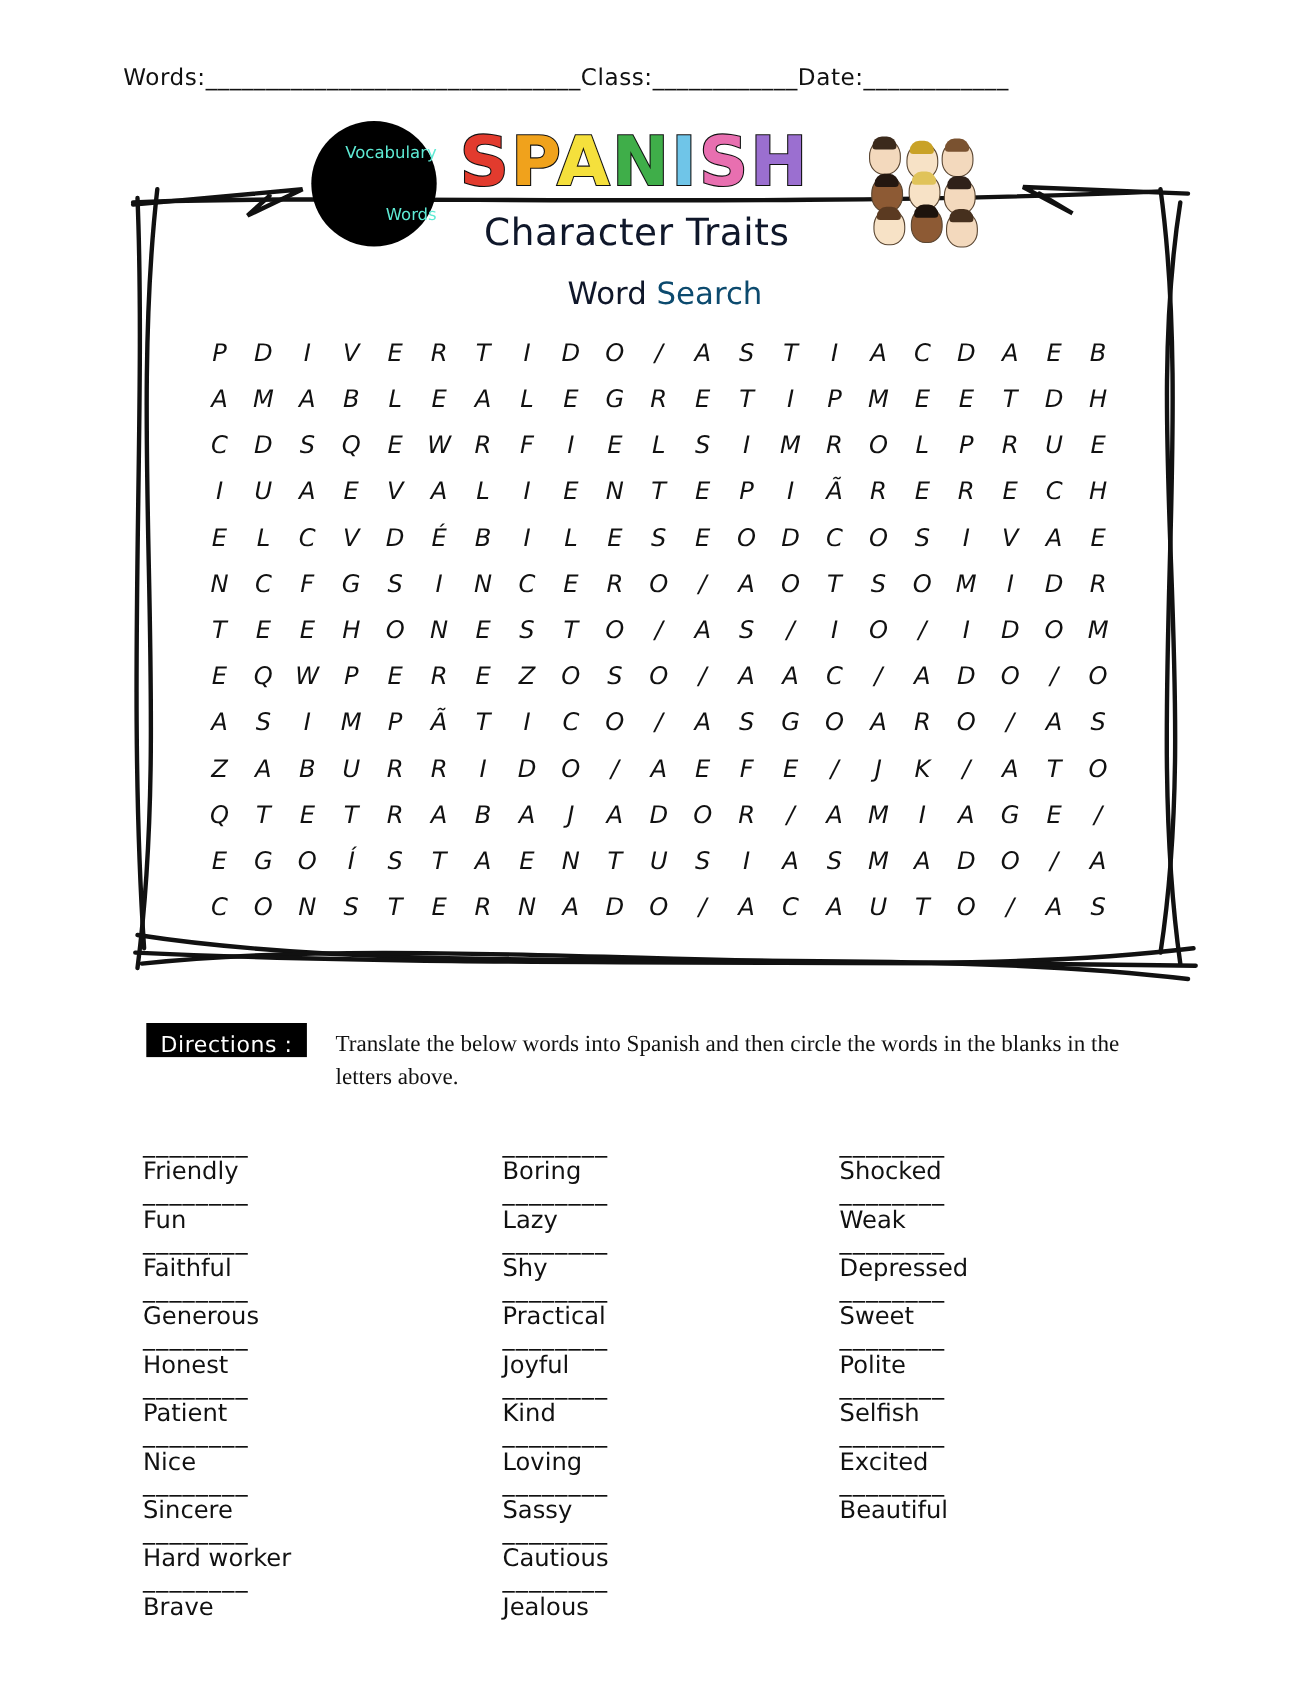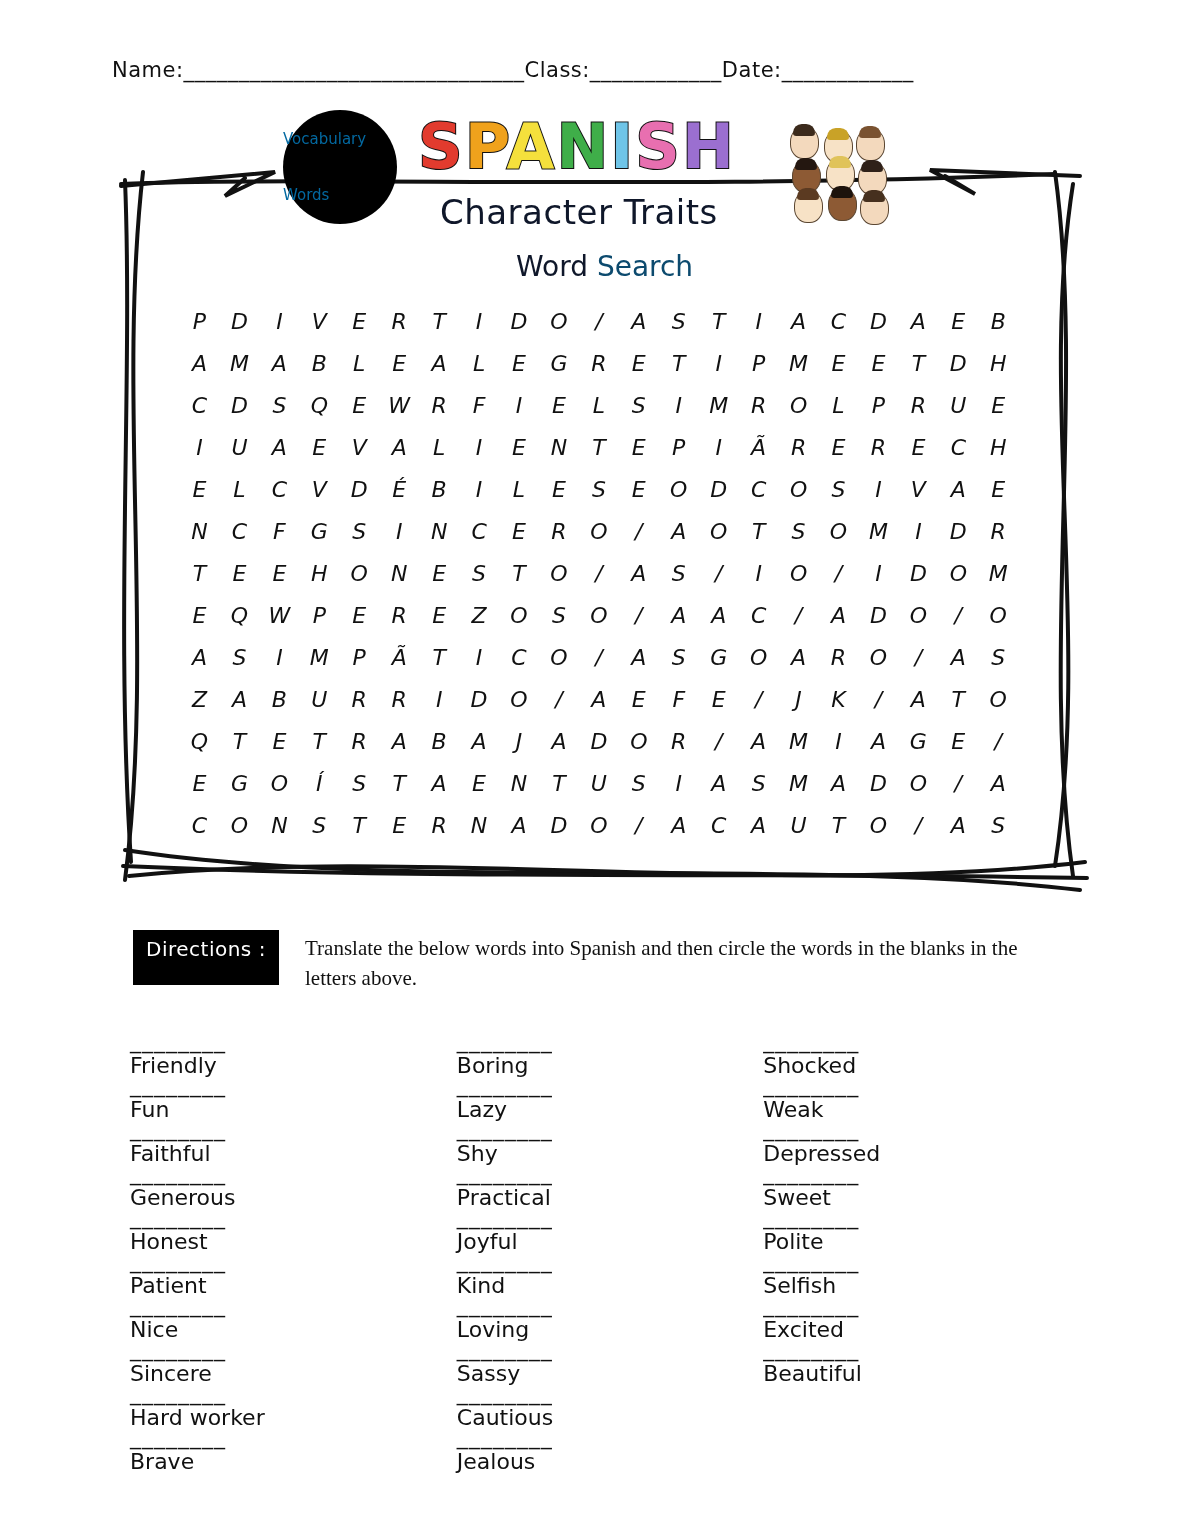--- a/index.html
+++ b/index.html
@@ -31,24 +31,24 @@
 
   
   .badge {
     position: absolute;
     top: 110px;
     left: 283px;
     width: 114px;
     height: 114px;
     border-radius: 50%;
     background: #000;
-    color: #0369a1;
+    color: #5eead4;
     display: flex;
     flex-direction: column;
-    align-items: flex-start;
+    align-items: flex-end;
     justify-content: center;
     font-size: 15px;
     line-height: 1.5;
     font-family: "DejaVu Sans", sans-serif;
     gap: 34px;
   }
 
   .spanish {
     position: absolute;
     top: 116px;
@@ -146,21 +146,21 @@
   }
 
   
   .dir-badge {
     position: absolute;
     top: 930px;
     left: 133px;
     background: #000;
     color: #fff;
     font-size: 20px;
-    padding: 7px 13px 24px 13px;
+    padding: 7px 13px 0 13px;
     font-family: "DejaVu Sans", sans-serif;
     letter-spacing: 0.5px;
     white-space: nowrap;
   }
   .dir-text {
     position: absolute;
     top: 933px;
     left: 305px;
     width: 730px;
     font-size: 21px;
@@ -194,21 +194,21 @@
   .blank {
     letter-spacing: 1px;
     font-size: 22px;
     margin-right: 10px;
   }
 </style>
 </head>
 <body>
 
 <div class="namerow">
-  <span>Name:</span><span>_______________________________</span><span>Class:</span><span>____________</span><span>Date:</span><span>____________</span>
+  <span>Words:</span><span>_______________________________</span><span>Class:</span><span>____________</span><span>Date:</span><span>____________</span>
 </div>
 
 <svg class="frame" viewBox="0 0 1010 760" preserveAspectRatio="none">
   <g fill="none" stroke="#111" stroke-width="4" stroke-linecap="round">
     <path d="M30 30 C 38 230, 20 470, 36 712"></path>
     <path d="M48 22 C 22 250, 60 500, 30 730"></path>
     <path d="M26 36 L 180 22 L 130 46 L 150 28"></path>
     <path d="M960 22 C 990 240, 946 500, 978 726"></path>
     <path d="M978 34 C 944 250, 996 480, 960 716"></path>
     <path d="M985 26 L 835 20 L 880 44 L 850 26"></path>

